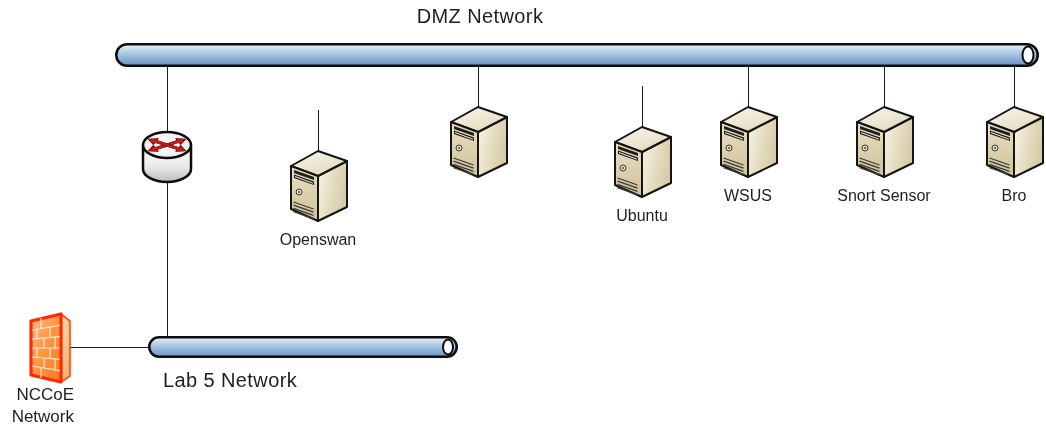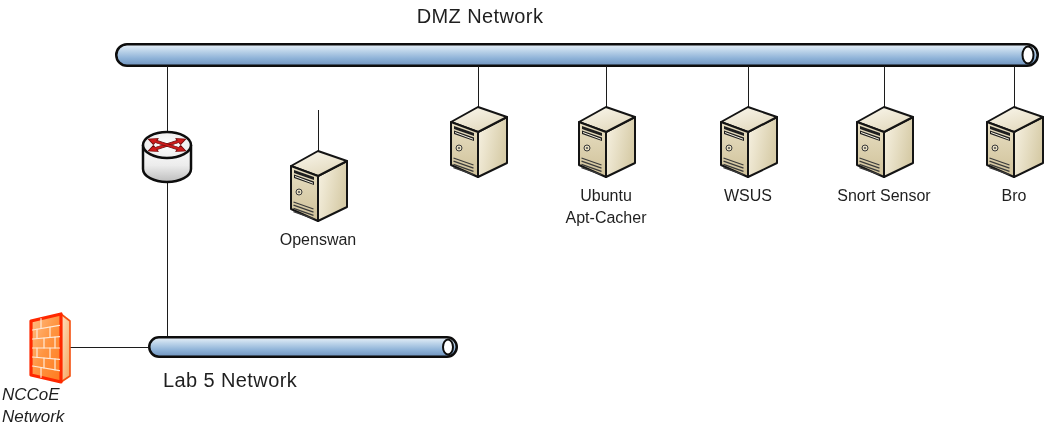--- a/index.html
+++ b/index.html
@@ -26,21 +26,21 @@
   #lab-title{left:163px;top:369px;}
   .server{position:absolute;top:66px;width:140px;height:174px;}
   .server .drop-line{position:absolute;left:69.5px;top:0;width:1px;height:43px;background:#1c1c1c;}
   .server svg{position:absolute;left:41px;top:35px;}
   .server-label{
     position:absolute;top:119px;left:0;width:140px;
     font-size:16px;line-height:22px;text-align:center;color:#1f1f1f;
   }
   #fw-label{
     position:absolute;left:2px;top:384px;width:72px;
-    font-size:17px;line-height:22px;text-align:left;color:#1f1f1f;font-style:italic;
+    font-size:17px;line-height:22px;text-align:right;color:#1f1f1f;
   }
 </style>
 </head>
 <body>
 
 <div id="canvas">
 
   <div id="dmz-title" class="net-title">DMZ Network</div>
 
   <svg class="abs" style="left:115px;top:43px;" width="924" height="24" viewBox="0 0 924 24">
@@ -207,21 +207,21 @@
       <circle cx="10" cy="47" r="1.1" fill="#555555"></circle>
       <g stroke="#3a3a3a" stroke-width="1.3">
         <line x1="4.5" y1="57" x2="24.5" y2="64"></line>
         <line x1="4.5" y1="60.2" x2="24.5" y2="67.2"></line>
         <line x1="4.5" y1="63.4" x2="24.5" y2="70.4"></line>
         <line x1="4.5" y1="66.6" x2="24.5" y2="73.6"></line>
       </g>
     </svg>
   </div>
 
-  <div class="server" style="left: 536px;">
+  <div class="server" style="left: 572px; margin-top: 20px;">
     <div class="drop-line"></div>
     <svg width="60" height="78" viewBox="0 0 60 78">
       <defs>
         <linearGradient id="sgR" x1="0" y1="0" x2="1" y2="0.35">
           <stop offset="0" stop-color="#f8f3e4"></stop>
           <stop offset="1" stop-color="#d7cca8"></stop>
         </linearGradient>
         <linearGradient id="sgT" x1="0" y1="0" x2="0.6" y2="1">
           <stop offset="0" stop-color="#fbf8ee"></stop>
           <stop offset="1" stop-color="#e3dabf"></stop>
@@ -243,21 +243,20 @@
       <circle cx="10" cy="47" r="1.1" fill="#555555"></circle>
       <g stroke="#3a3a3a" stroke-width="1.3">
         <line x1="4.5" y1="57" x2="24.5" y2="64"></line>
         <line x1="4.5" y1="60.2" x2="24.5" y2="67.2"></line>
         <line x1="4.5" y1="63.4" x2="24.5" y2="70.4"></line>
         <line x1="4.5" y1="66.6" x2="24.5" y2="73.6"></line>
       </g>
     </svg>
     <div class="server-label">
         <div>Ubuntu</div>
-        <div>Apt-Cacher</div>
       </div>
   </div>
 
   <div class="server" style="left: 678px;">
     <div class="drop-line"></div>
     <svg width="60" height="78" viewBox="0 0 60 78">
       <defs>
         <linearGradient id="sgR" x1="0" y1="0" x2="1" y2="0.35">
           <stop offset="0" stop-color="#f8f3e4"></stop>
           <stop offset="1" stop-color="#d7cca8"></stop>

